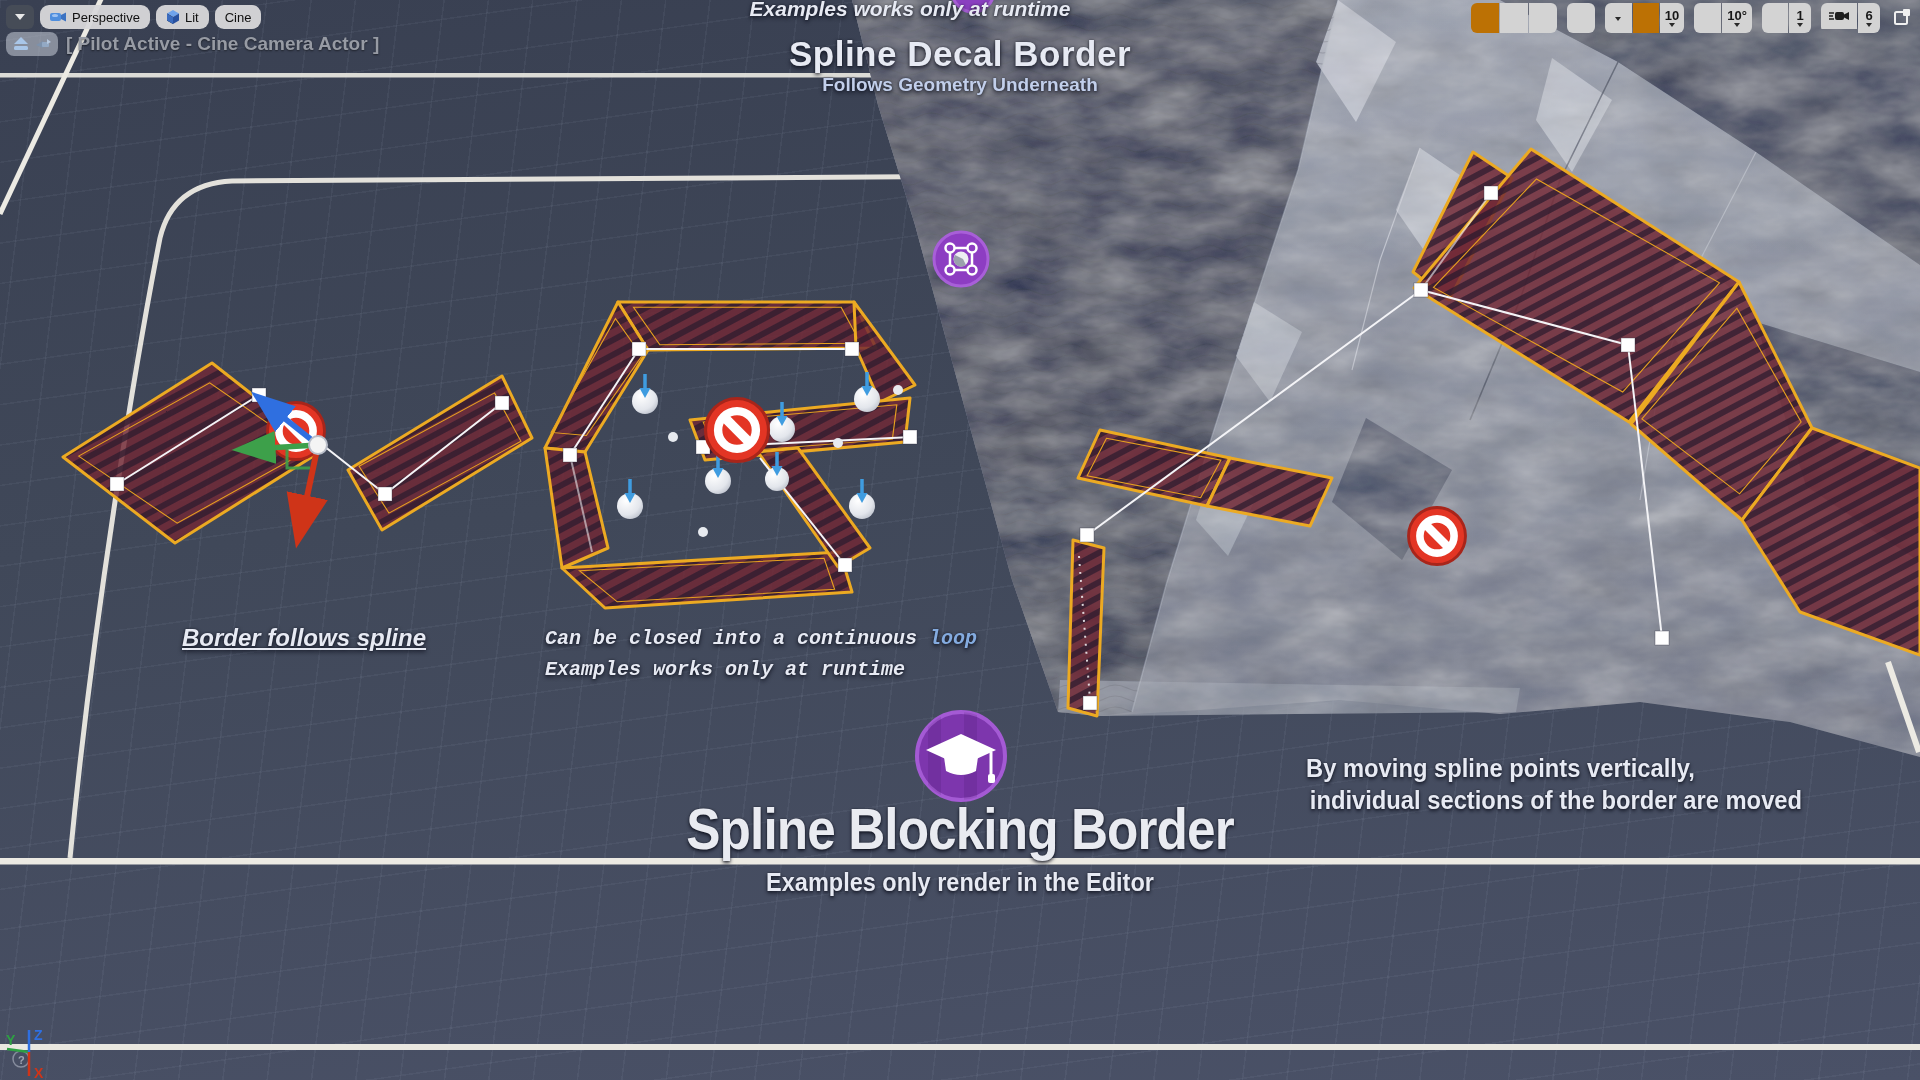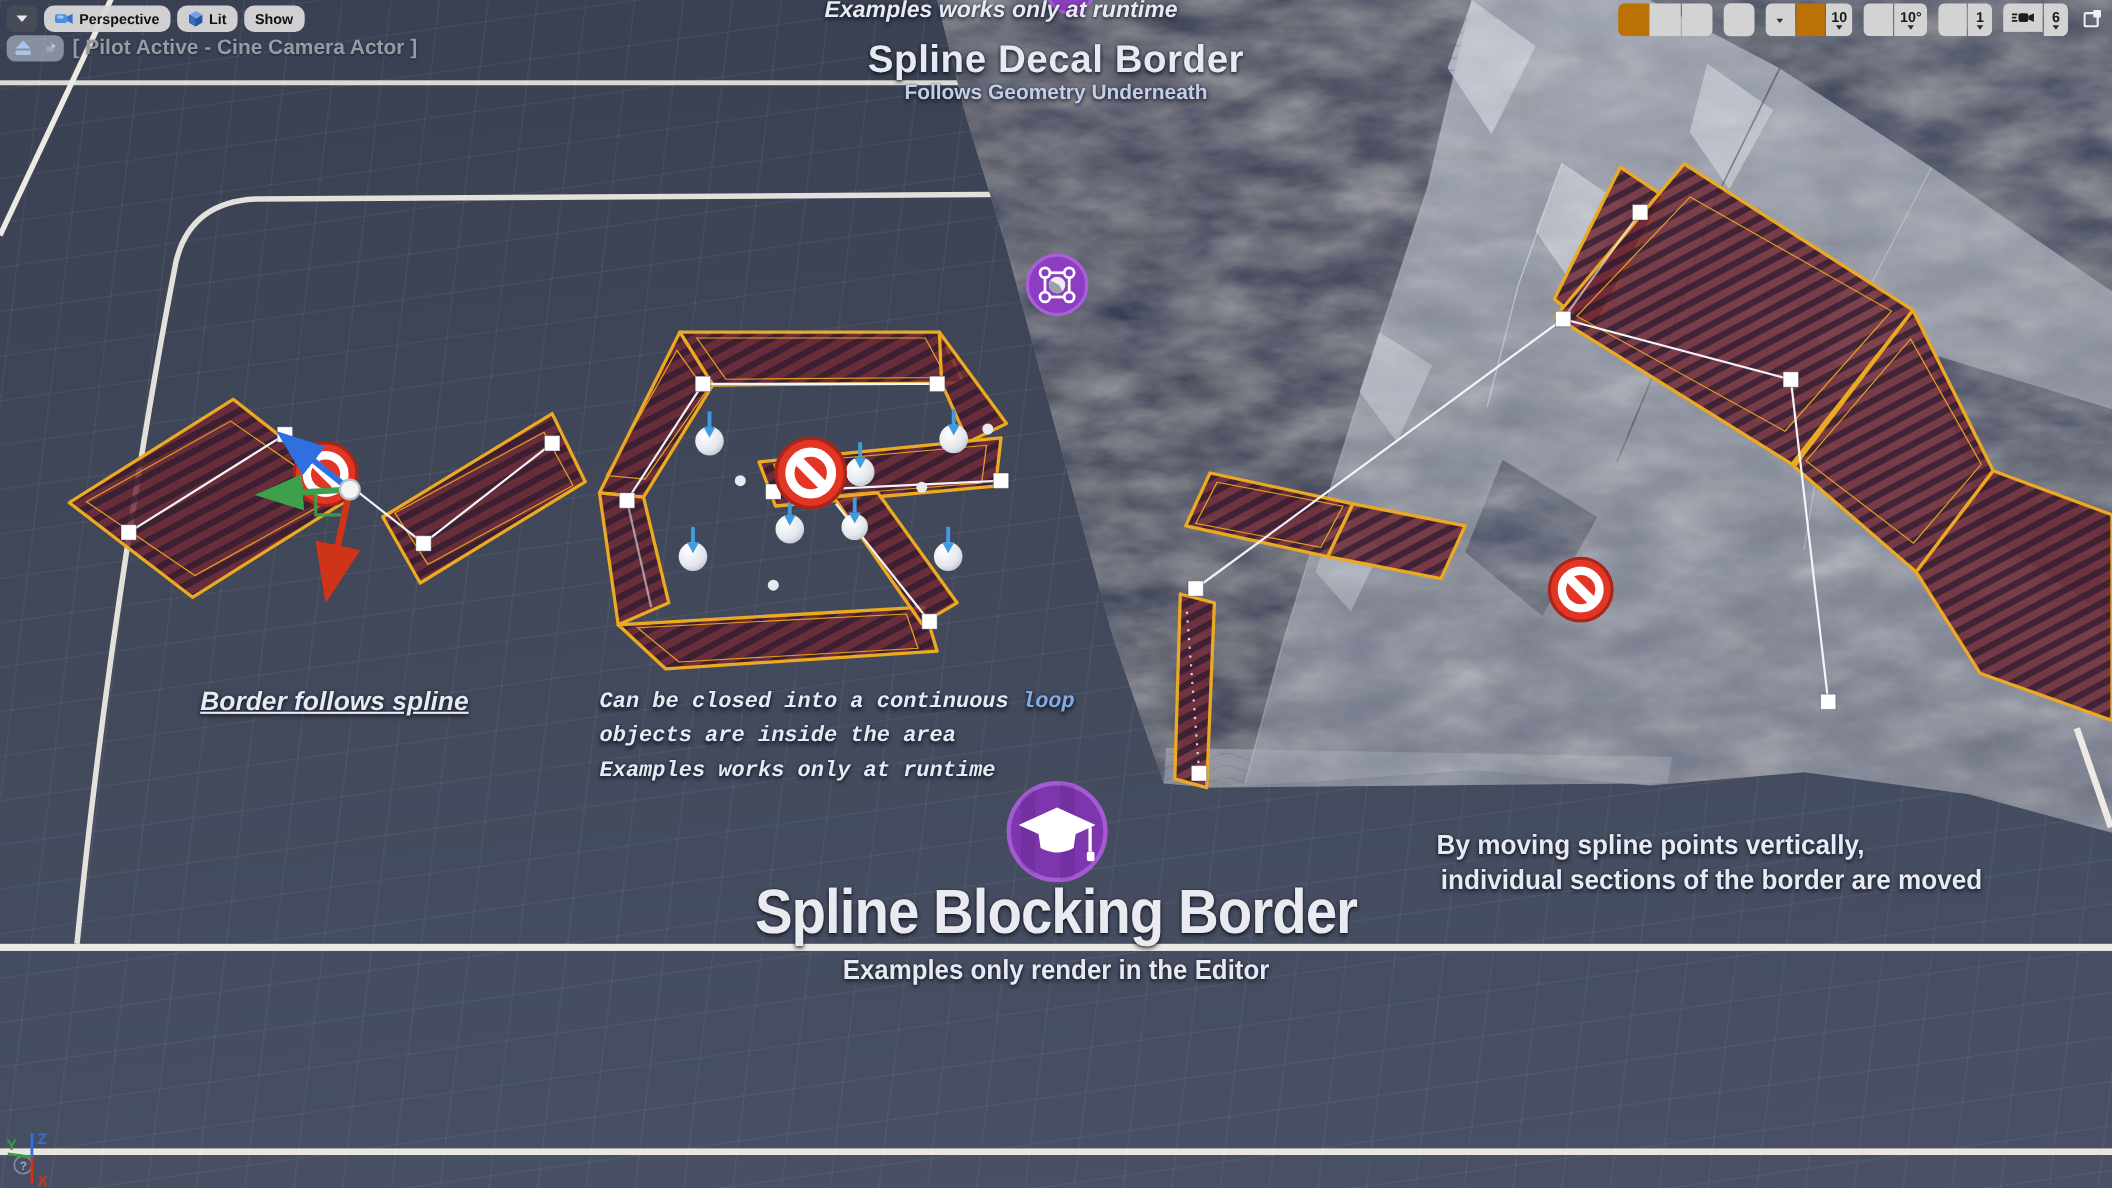--- a/index.html
+++ b/index.html
@@ -26,21 +26,21 @@
   .block-sub{left:460px;top:868px;width:1000px;text-align:center;font-size:25px;transform:scaleX(.94);}
   .vmove{left:1306px;top:752px;font-size:25px;line-height:32px;transform:scaleX(.95);transform-origin:left top;}
   
   .tl-row1{position:absolute;left:6px;top:5px;display:flex;gap:6px;align-items:center;}
   .caret-btn{width:28px;height:24px;border:none;border-radius:6px;background:rgba(72,77,88,.92);
     display:flex;align-items:center;justify-content:center;cursor:pointer;padding:0;}
   .caret{width:0;height:0;border-left:5px solid transparent;border-right:5px solid transparent;
     border-top:6px solid #e8e8e8;}
   .vp-btn{height:24px;border:none;border-radius:9px;background:rgba(216,216,218,.95);
     display:flex;align-items:center;gap:5px;padding:0 10px;cursor:pointer;
-    font-family:"Liberation Sans",sans-serif;font-weight:bold;font-size:13px;color:#101010;}
+    font-family:"Liberation Sans",sans-serif;font-weight:normal;font-size:13px;color:#101010;}
   .tl-row2{position:absolute;left:6px;top:32px;display:flex;gap:8px;align-items:center;}
   .pilot-pill{height:24px;border-radius:8px;background:rgba(200,206,216,.55);
     display:flex;align-items:center;gap:4px;padding:0 6px;border:none;cursor:pointer;}
   .pilot-text{color:#979ba4;font-weight:bold;font-size:19px;text-shadow:0 1px 2px rgba(0,0,0,.5);}
   
   .tr-toolbar{position:absolute;right:6px;top:3px;display:flex;gap:10px;align-items:flex-start;}
   .tbgroup{display:flex;gap:1px;border-radius:6px;overflow:hidden;}
   .tbtn{height:26px;min-width:22px;border:none;background:#d3d3d3;display:flex;flex-direction:column;
     align-items:center;justify-content:center;cursor:pointer;padding:15px 5px;
     font-family:"Liberation Sans",sans-serif;}
@@ -290,21 +290,20 @@
     </g>
   </svg>
 
   <div class="wtext italic runtime-top">Examples works only at runtime</div>
   <div class="wtext decal-sub">Follows Geometry Underneath</div>
   <div class="wtext decal-title">Spline Decal Border</div>
   <div class="wtext italic follows">Border follows spline</div>
 
   <div class="wtext italic midblock">
     <div><span>Can be closed into a continuous </span><span class="loop">loop</span></div>
-    <div>objects are inside the area</div>
     <div>Examples works only at runtime</div>
   </div>
 
   <div class="wtext block-title">Spline Blocking Border</div>
   <div class="wtext block-sub">Examples only render in the Editor</div>
   <div class="wtext vmove">
     <div>By moving spline points vertically,</div>
     <div style="padding-left:4px">individual sections of the border are moved</div>
   </div>
 
@@ -323,21 +322,21 @@
     <button class="vp-btn">
       <svg width="14" height="14" viewBox="0 0 14 14">
         <polygon points="7,0 13,3.5 7,7 1,3.5" fill="#6fa3ec"></polygon>
         <polygon points="1,3.5 7,7 7,14 1,10.5" fill="#3useless1"></polygon>
         <polygon points="1,3.5 7,7 7,14 1,10.5" fill="#3b6cc0"></polygon>
         <polygon points="13,3.5 7,7 7,14 13,10.5" fill="#2851a0"></polygon>
       </svg>
       <span>Lit</span>
     </button>
     <button class="vp-btn">
-      <span>Show</span>
+      <span>Cine</span>
     </button>
   </div>
   <div class="tl-row2">
     <button class="pilot-pill">
       <svg width="18" height="16" viewBox="0 0 18 16">
         <polygon points="9,1 16,8 2,8" fill="#a9c6e8"></polygon>
         <rect x="2" y="10" width="14" height="4" rx="1.5" fill="#a9c6e8"></rect>
       </svg>
       <svg width="18" height="16" viewBox="0 0 18 16">
         <path d="M2,9 L9,5 L9,12 Z" fill="#7d92ac"></path>

